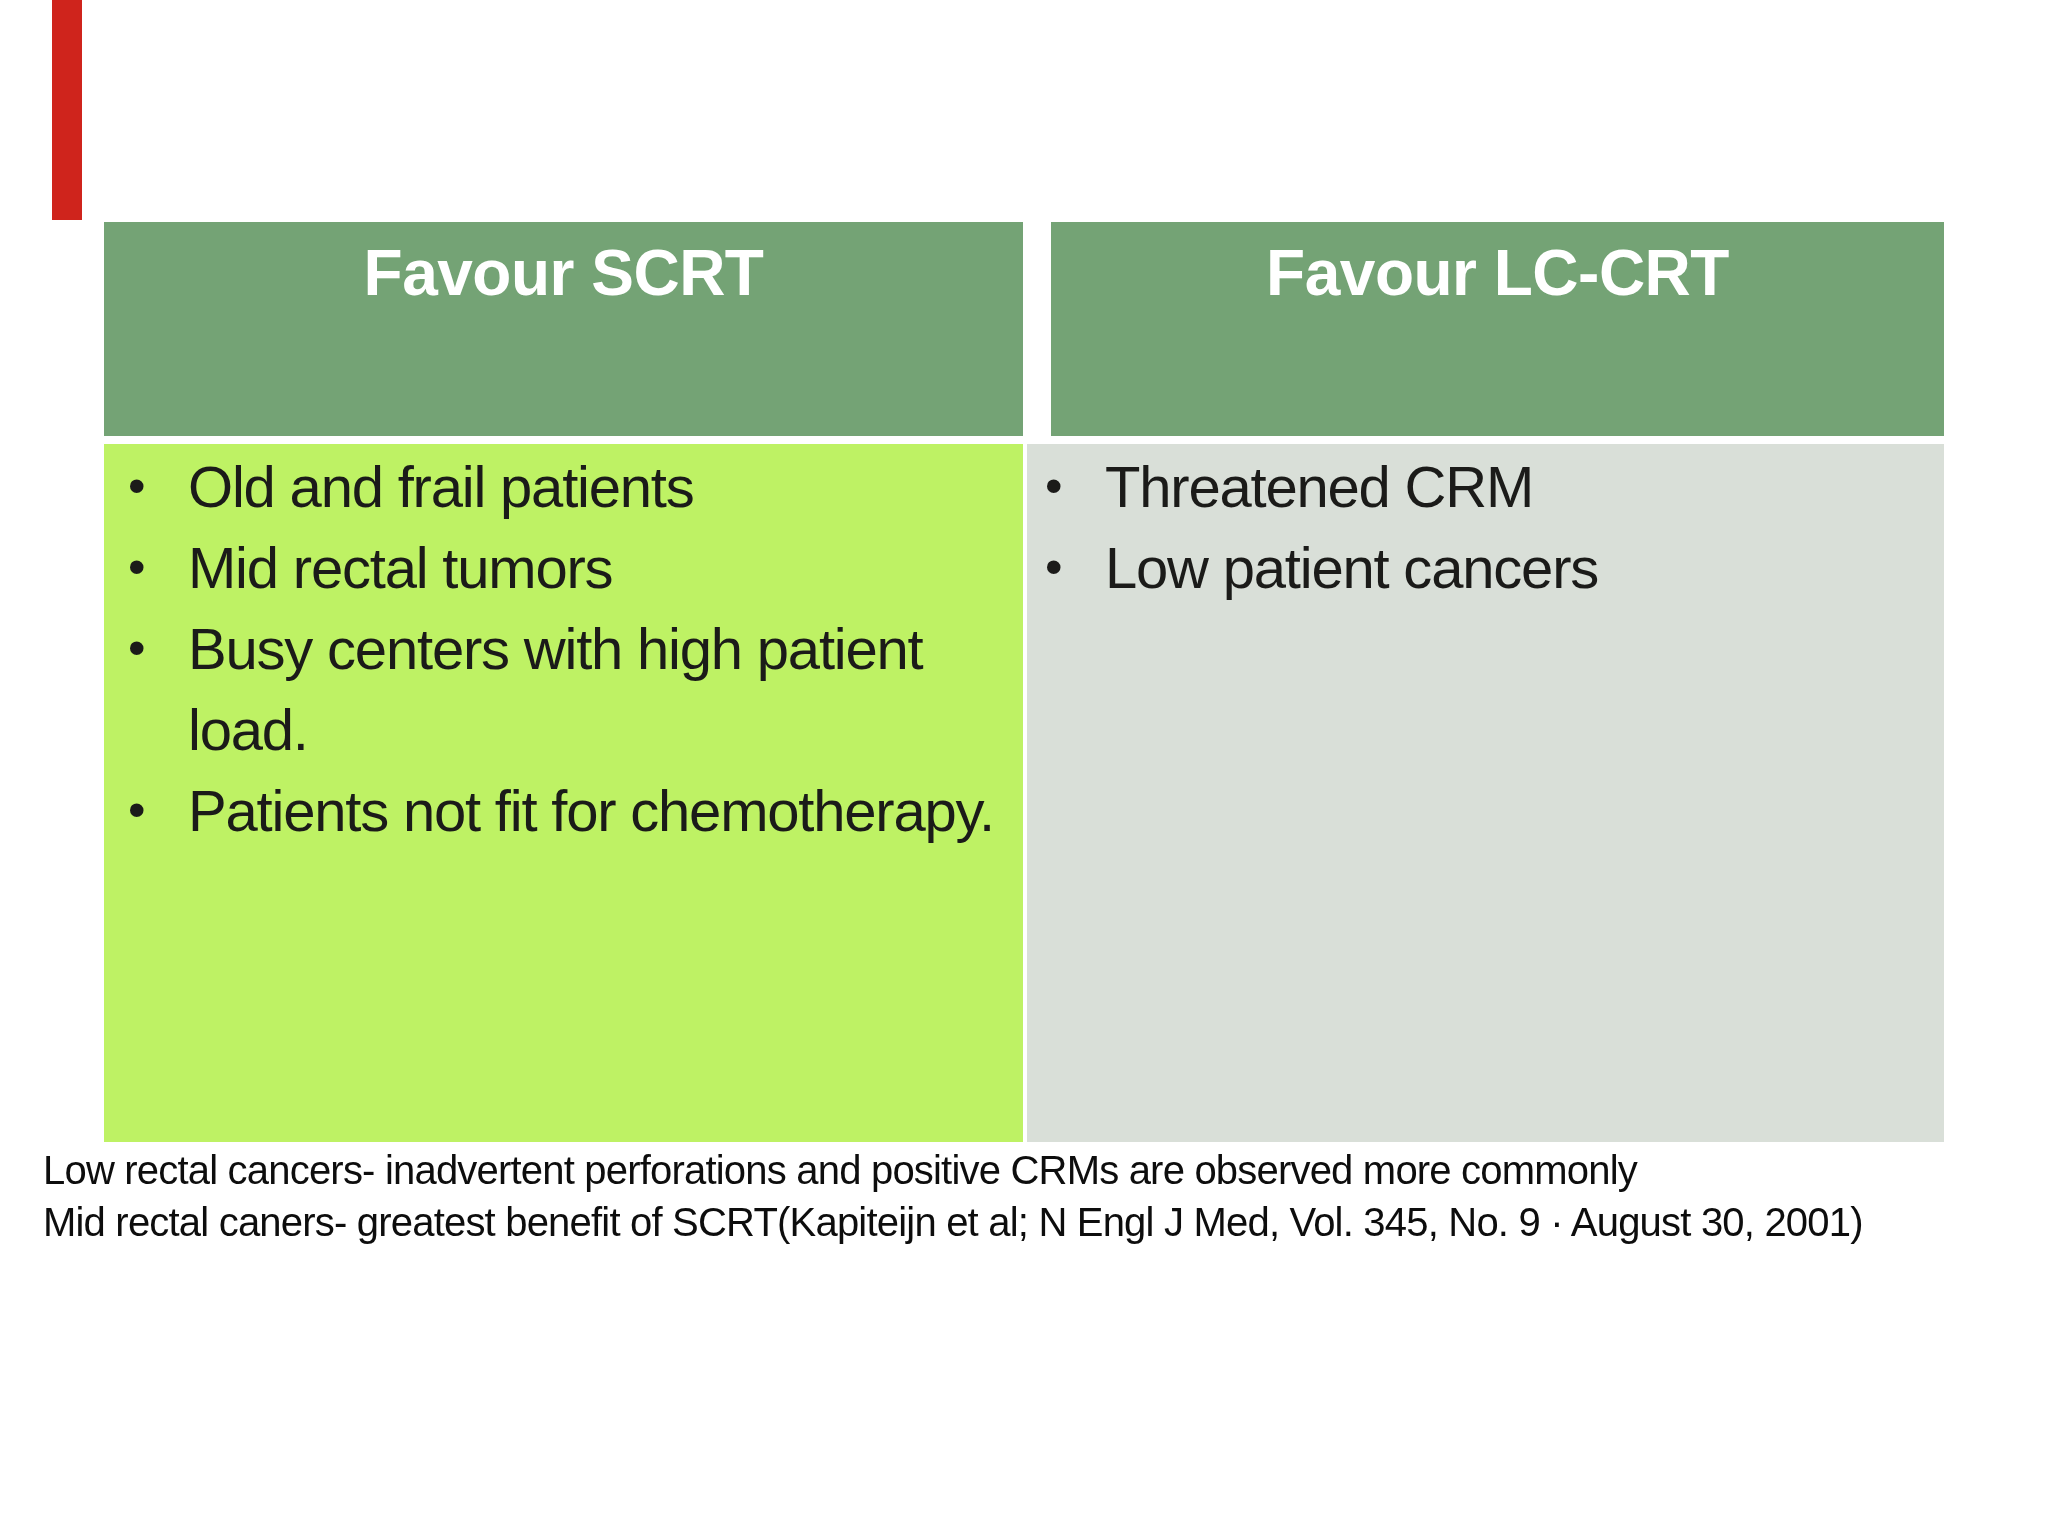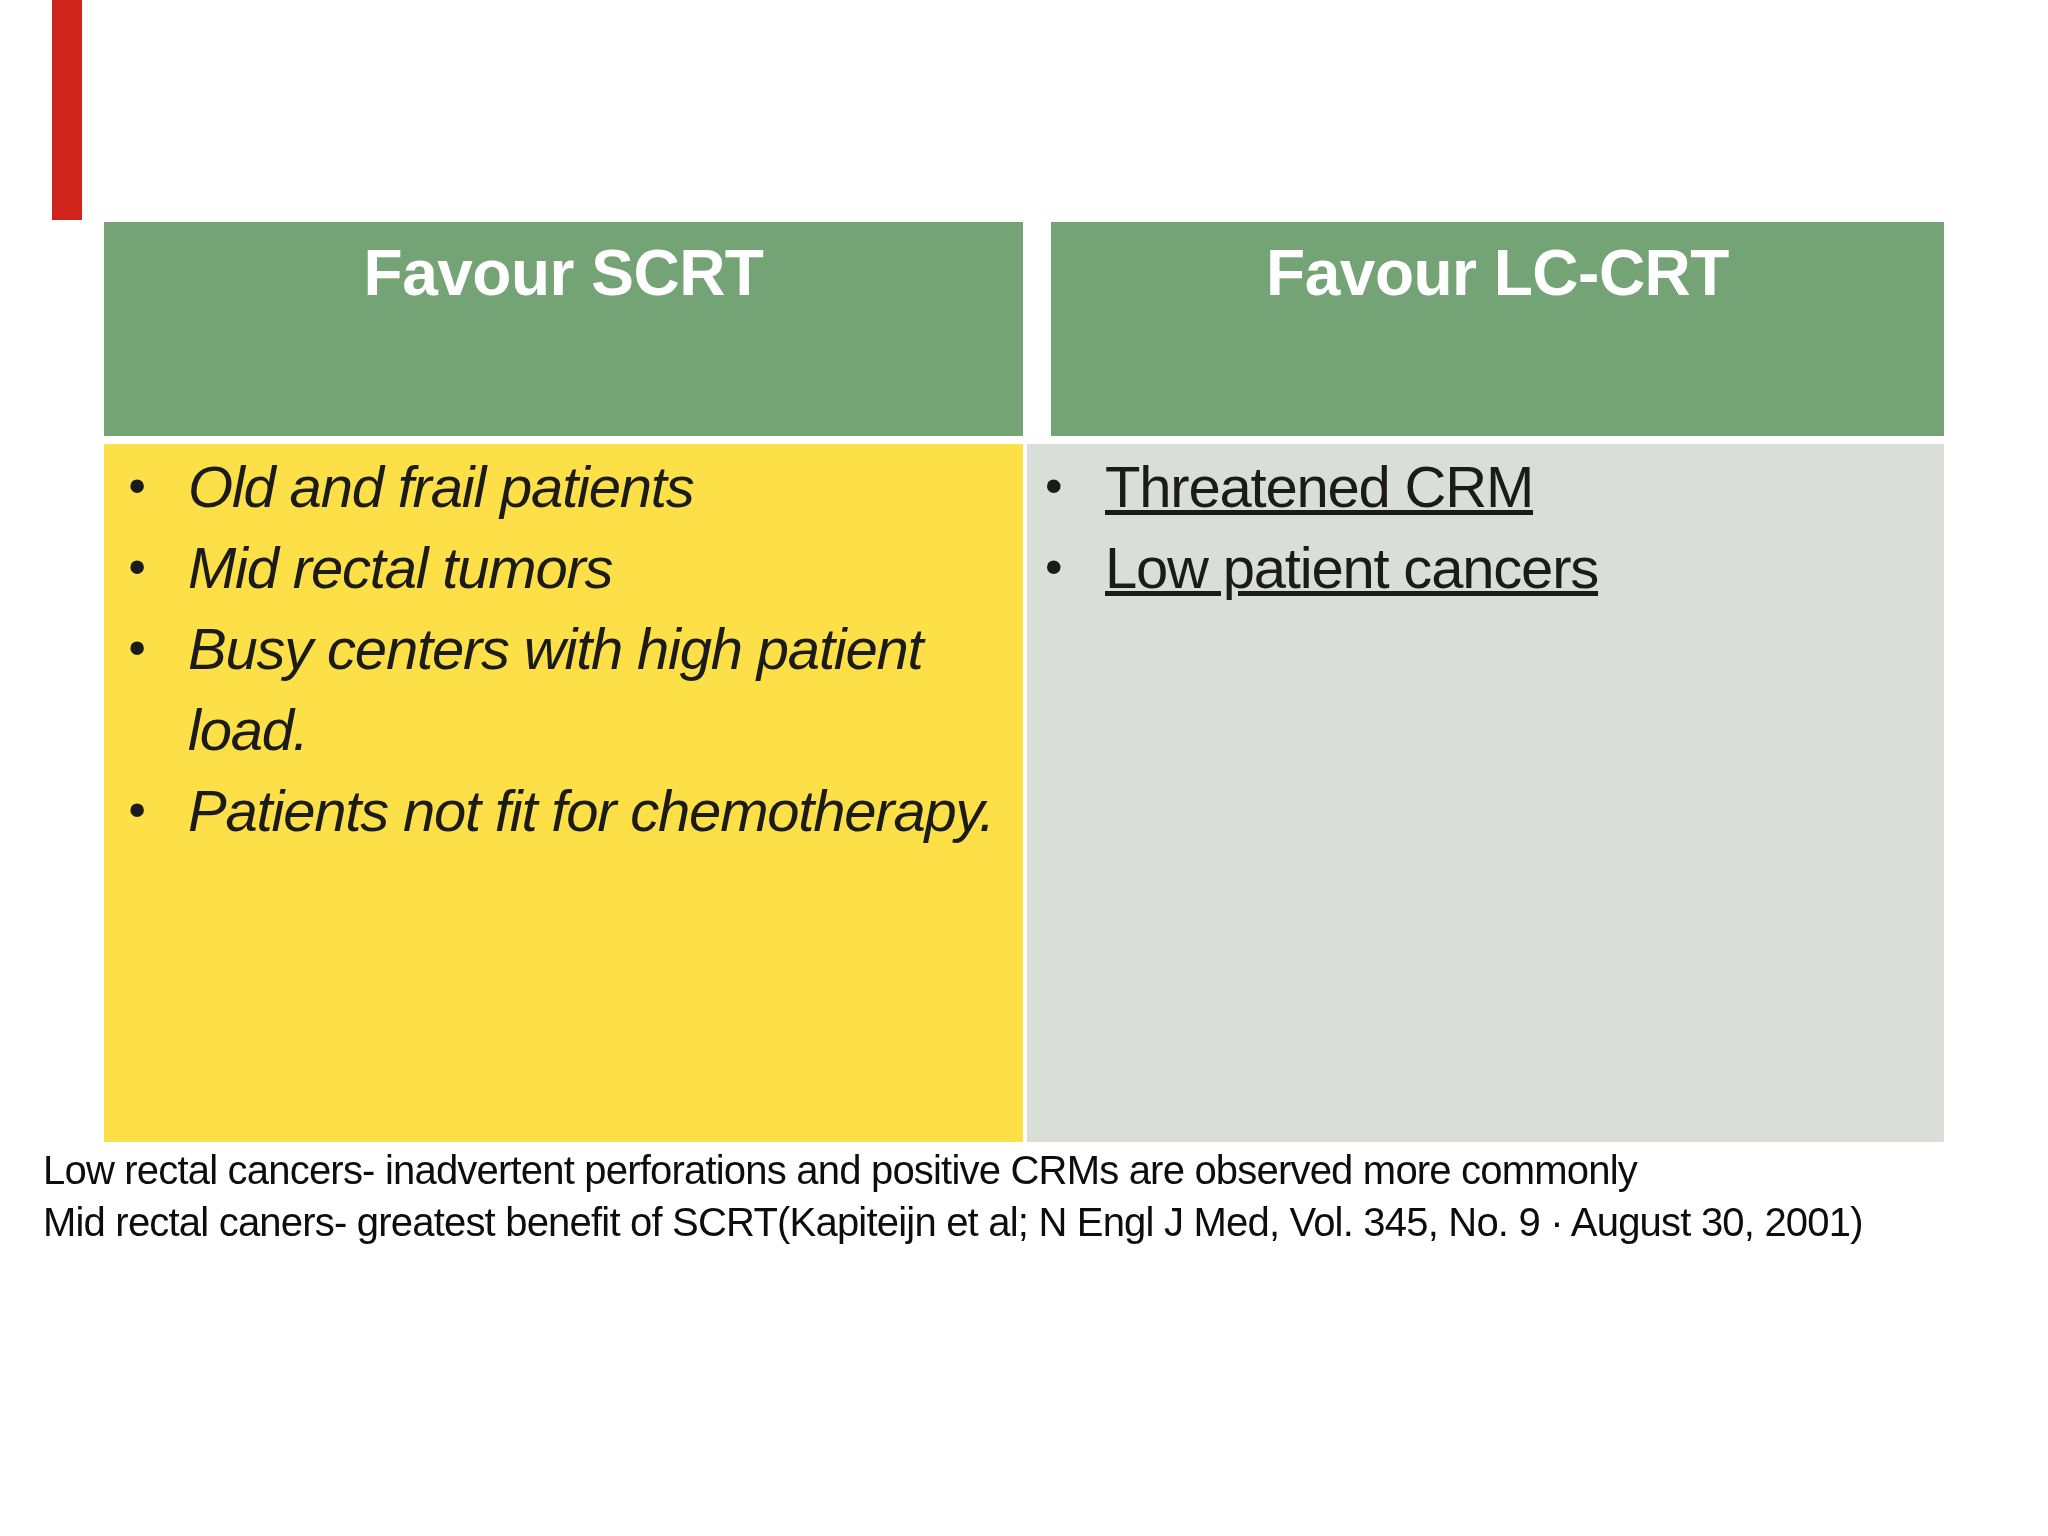--- a/index.html
+++ b/index.html
@@ -58,21 +58,21 @@
   }
   .bcell ul {
     list-style: none;
     margin: 0;
     padding: 2px 18px 0 0;
   }
   .bcell li {
     position: relative;
   }
   .bcell.c0 li { padding-left: 84px; }
-  .bcell.c1 li { padding-left: 78px; text-decoration: underline; }
+  .bcell.c1 li { padding-left: 78px; }
   .bcell li::before {
     content: "\2022";
     position: absolute;
     top: 0;
     font-size: 50px;
   }
   .bcell.c0 li::before { left: 24px; }
   .bcell.c1 li::before { left: 18px; }
 
   
@@ -97,21 +97,21 @@
   <div class="cmp-table">
 
     <div class="hcell c0" style="background: rgb(116, 163, 117);">
       <span>Favour SCRT</span>
     </div>
 
     <div class="hcell c1" style="background: rgb(116, 163, 117); margin-left: 24px;">
       <span>Favour LC-CRT</span>
     </div>
 
-    <div class="bcell c0" style="background: #fde047; font-style: italic;">
+    <div class="bcell c0" style="background: #bef264;">
       <ul>
         <li>Old and frail patients</li>
         <li>Mid rectal tumors</li>
         <li>Busy centers with high patient load.</li>
         <li>Patients not fit for chemotherapy.</li>
       </ul>
     </div>
 
     <div class="bcell c1" style="background: rgb(217, 223, 216);">
       <ul>

